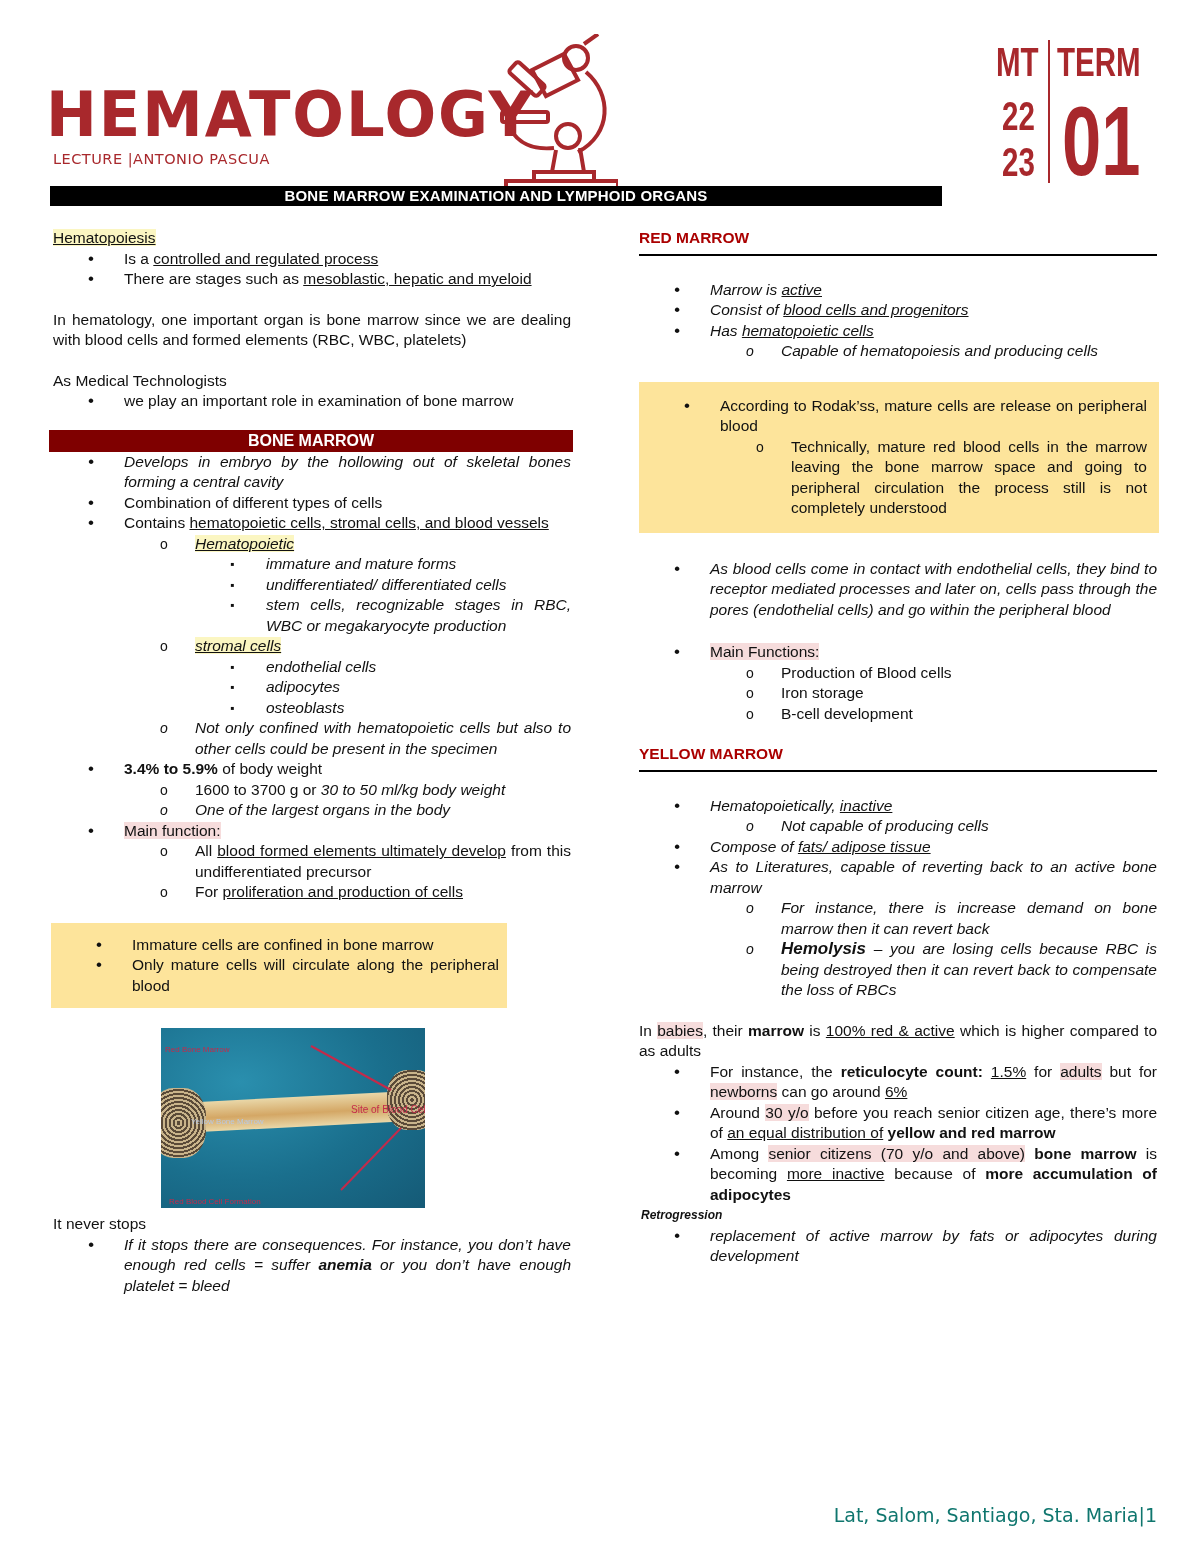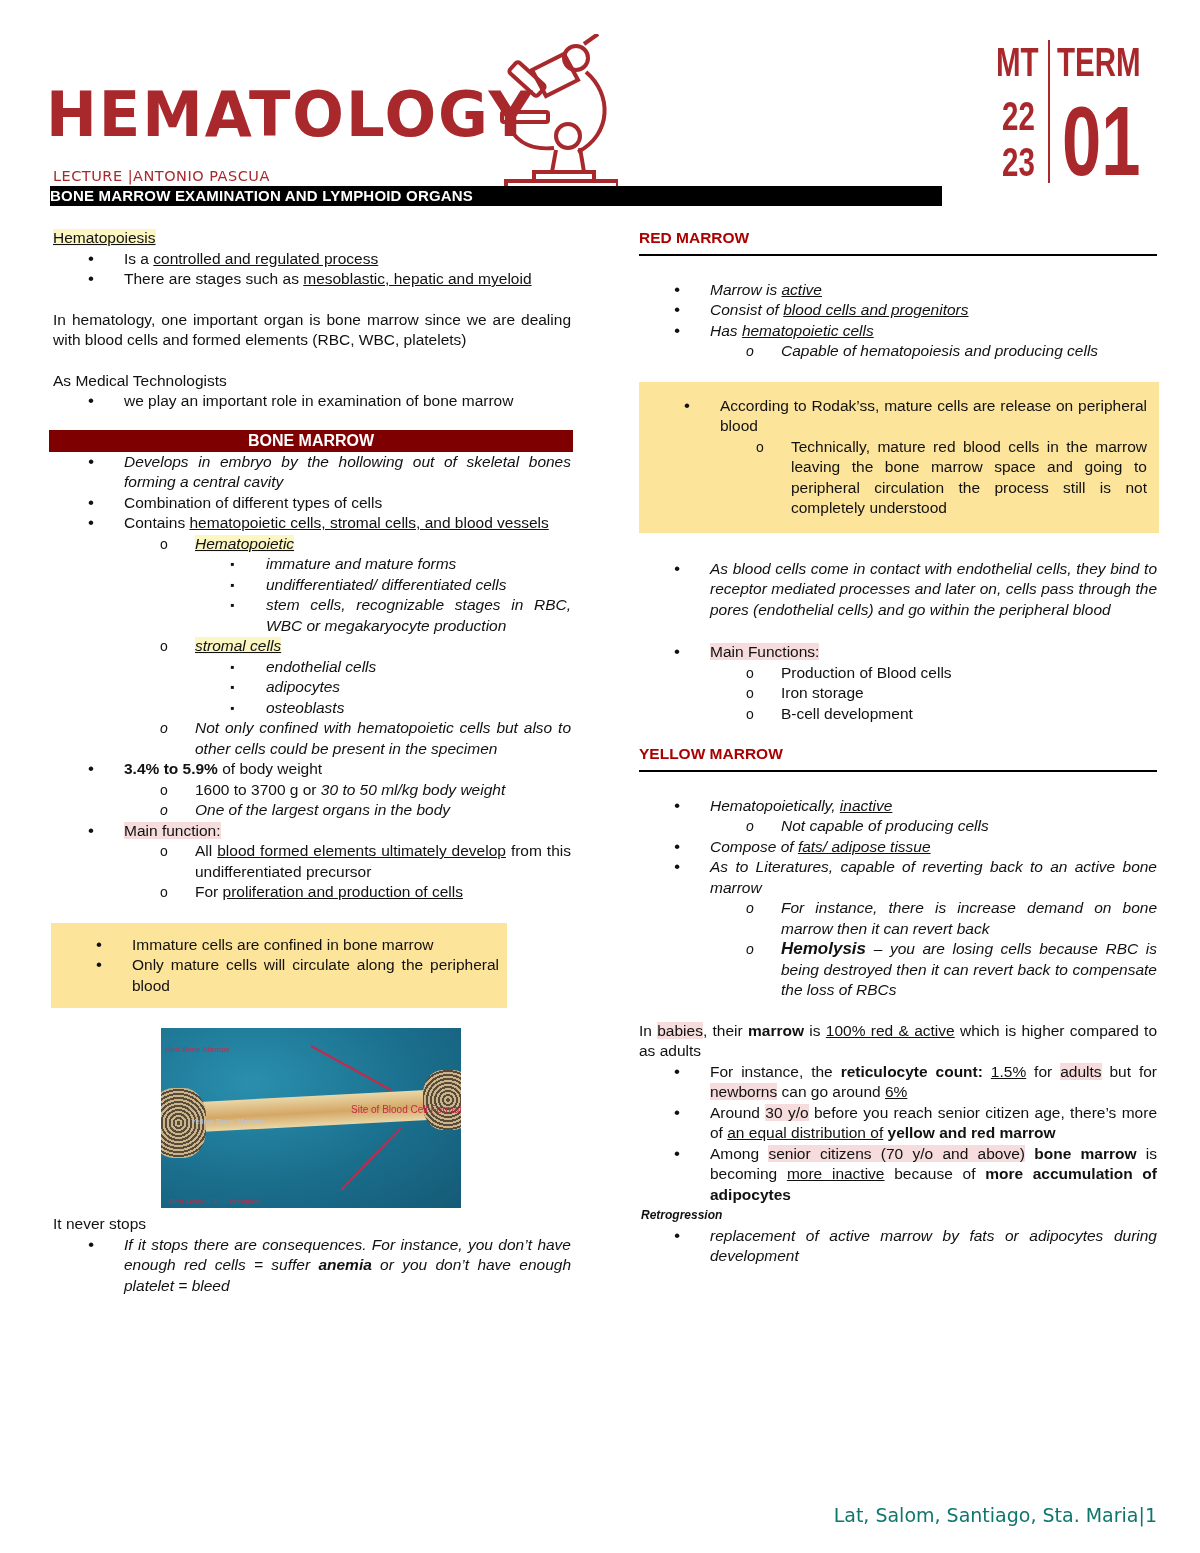--- a/index.html
+++ b/index.html
@@ -1,31 +1,31 @@
 <!DOCTYPE html>
 <html><head>
 <meta charset="utf-8">
 <style>
   * { box-sizing: border-box; margin: 0; padding: 0; }
   html, body { width: 1200px; height: 1553px; background: #fff; overflow: hidden; }
   body { position: relative; font-family: "Liberation Sans", sans-serif; color: #111; font-size: 15.5px; }
 
   .brand-title { position: absolute; left: 46px; top: 84px; font-family: "DejaVu Sans", sans-serif; font-weight: bold; font-size: 62px; letter-spacing: 2px; color: #a8282c; line-height: 1; transform: scaleX(0.98); transform-origin: left; }
-  .lecture { position: absolute; left: 53px; top: 168px; font-family: "DejaVu Sans", sans-serif; font-size: 14.5px; color: #a8282c; letter-spacing: 0.5px; }
+  .lecture { position: absolute; left: 53px; top: 151px; font-family: "DejaVu Sans", sans-serif; font-size: 14.5px; color: #a8282c; letter-spacing: 0.5px; }
   .microscope { position: absolute; left: 494px; top: 34px; width: 124px; height: 156px; }
 
   .term-block { position: absolute; left: 990px; top: 40px; width: 170px; height: 145px; font-family: "Liberation Sans Narrow", "Liberation Sans", sans-serif; color: #a8282c; font-weight: bold; }
   .term-mt { position: absolute; left: 6px; top: 2px; font-size: 41px; line-height: 1; transform: scaleX(0.72); transform-origin: left; }
   .term-22 { position: absolute; left: 12px; top: 56px; font-size: 41px; line-height: 1; transform: scaleX(0.72); transform-origin: left; }
   .term-23 { position: absolute; left: 12px; top: 102px; font-size: 41px; line-height: 1; transform: scaleX(0.72); transform-origin: left; }
   .term-divider { position: absolute; left: 58px; top: 0; width: 2px; height: 143px; background: #a8282c; }
   .term-word { position: absolute; left: 67px; top: 2px; font-size: 41px; line-height: 1; transform: scaleX(0.72); transform-origin: left; }
   .term-num { position: absolute; left: 72px; top: 52px; font-size: 98px; line-height: 1; transform: scaleX(0.72); transform-origin: left; }
 
-  .title-bar { position: absolute; left: 50px; top: 186px; width: 892px; height: 20px; background: #000; color: #fff; font-weight: bold; font-size: 15px; line-height: 20px; letter-spacing: 0.2px; }
+  .title-bar { position: absolute; left: 50px; top: 186px; width: 892px; height: 20px; background: #000; color: #fff; font-weight: bold; font-size: 15px; text-align: center; line-height: 20px; letter-spacing: 0.2px; }
 
   .col { position: absolute; line-height: 20.5px; }
   .col-left { left: 53px; top: 228px; width: 518px; }
   .col-right { left: 639px; top: 228px; width: 518px; }
 
   p { text-align: justify; }
   ul { list-style: none; }
   li { position: relative; text-align: justify; }
   .l1 > li { padding-left: 71px; }
   .l1 > li::before { content: "•"; position: absolute; left: 35px; top: 0; font-size: 17px; }
@@ -38,21 +38,21 @@
   .i { font-style: italic; }
   .b { font-weight: bold; }
   .hl-y { background: #fbf6c2; }
   .hl-p { background: #f6dcdc; }
 
   .section-banner { background: #7f0000; color: #fff; font-weight: bold; font-size: 16px; text-align: center; height: 22px; line-height: 22px; margin-left: -4px; width: 524px; }
   .section-head { color: #a00; font-weight: bold; font-size: 15.5px; border-bottom: 2px solid #000; padding-bottom: 5px; }
   .note-box { background: #fde49b; padding: 12px 8px 12px 0; }
   .gap { height: 20px; }
 
-  .bone-img { position: relative; width: 300px; height: 180px; margin-left: 108px; background: radial-gradient(ellipse at 30% 30%, #2a8fae 0%, #1a6f8d 55%, #155a76 100%); overflow: hidden; }
+  .bone-img { position: relative; width: 264px; height: 180px; margin-left: 108px; background: radial-gradient(ellipse at 30% 30%, #2a8fae 0%, #1a6f8d 55%, #155a76 100%); overflow: hidden; }
   .bone-shaft { position: absolute; left: 0; top: 76px; width: 300px; height: 30px; background: linear-gradient(180deg, #e9d7a8, #d4a765 55%, #e9d7a8); transform: rotate(-3deg); transform-origin: left; }
   .bone-end-l { position: absolute; left: -10px; top: 60px; width: 55px; height: 70px; border-radius: 40%; background: repeating-radial-gradient(circle, #5a4a38 0 2px, #c9b48b 2px 4px); }
   .bone-end-r { position: absolute; right: -12px; top: 42px; width: 50px; height: 60px; border-radius: 40%; background: repeating-radial-gradient(circle, #5a4a38 0 2px, #c9b48b 2px 4px); }
   .img-label { position: absolute; color: #c42a4a; font-size: 8px; white-space: nowrap; }
 
   .retro-head { font-weight: bold; font-style: italic; font-size: 12px; margin-left: 2px; }
 
   .footer { position: absolute; right: 43px; top: 1504px; color: #0f766e; font-family: "DejaVu Sans", sans-serif; font-size: 19px; margin-left: 7px; }
 </style>
 </head>

